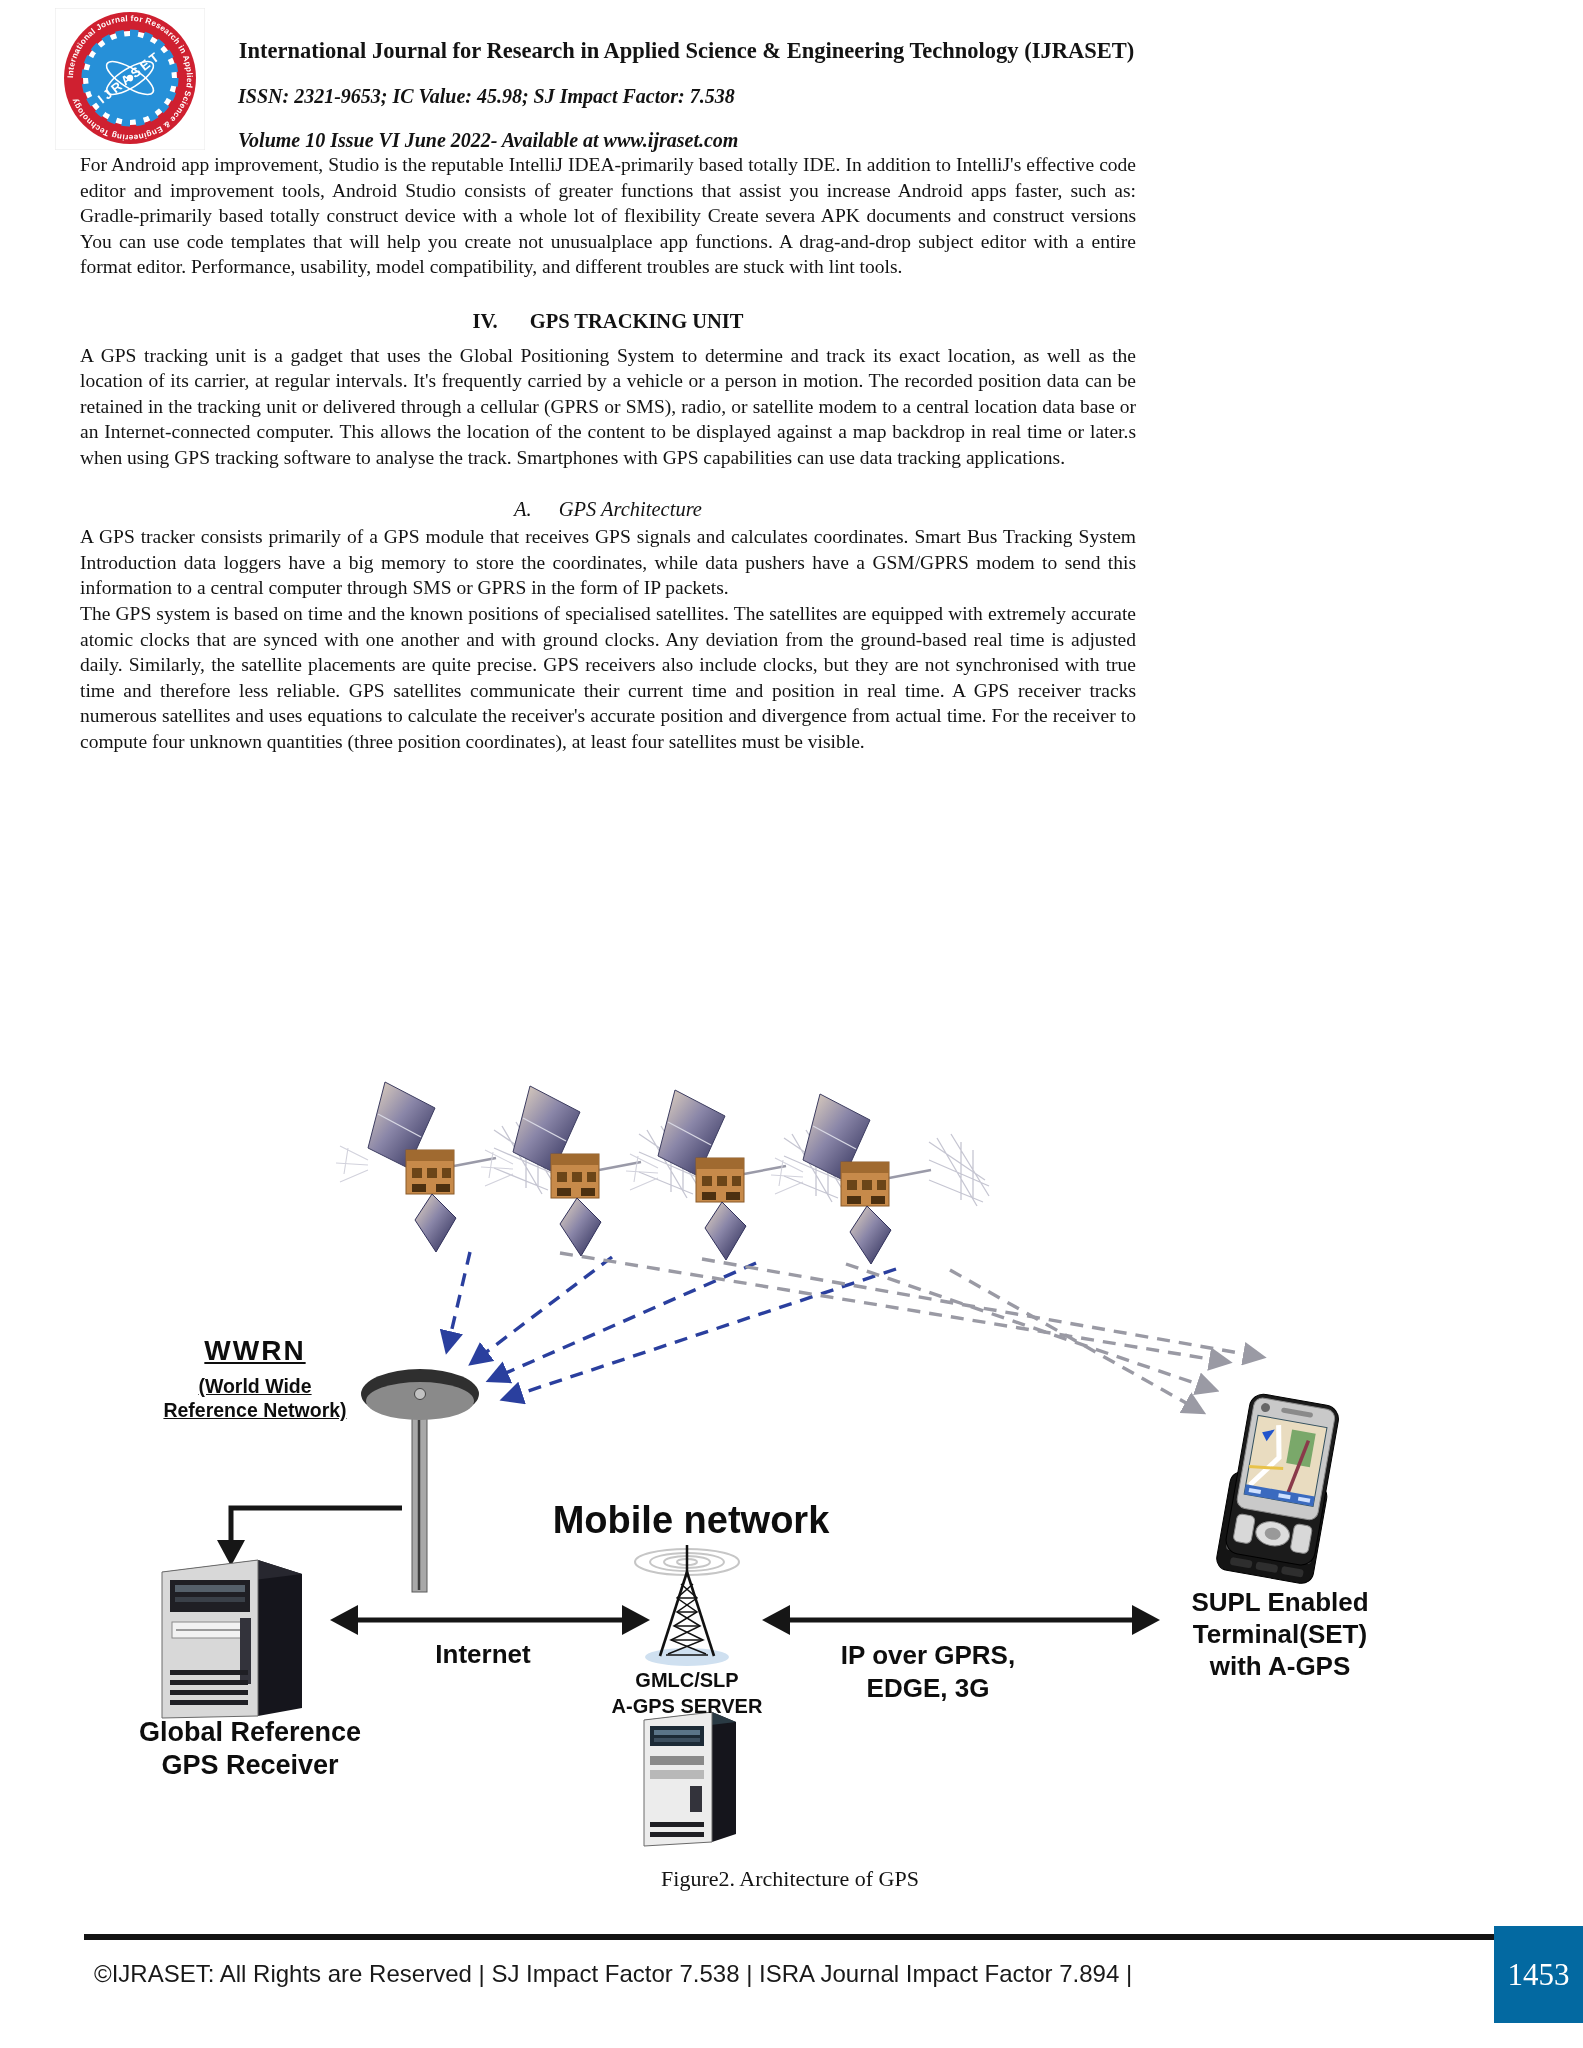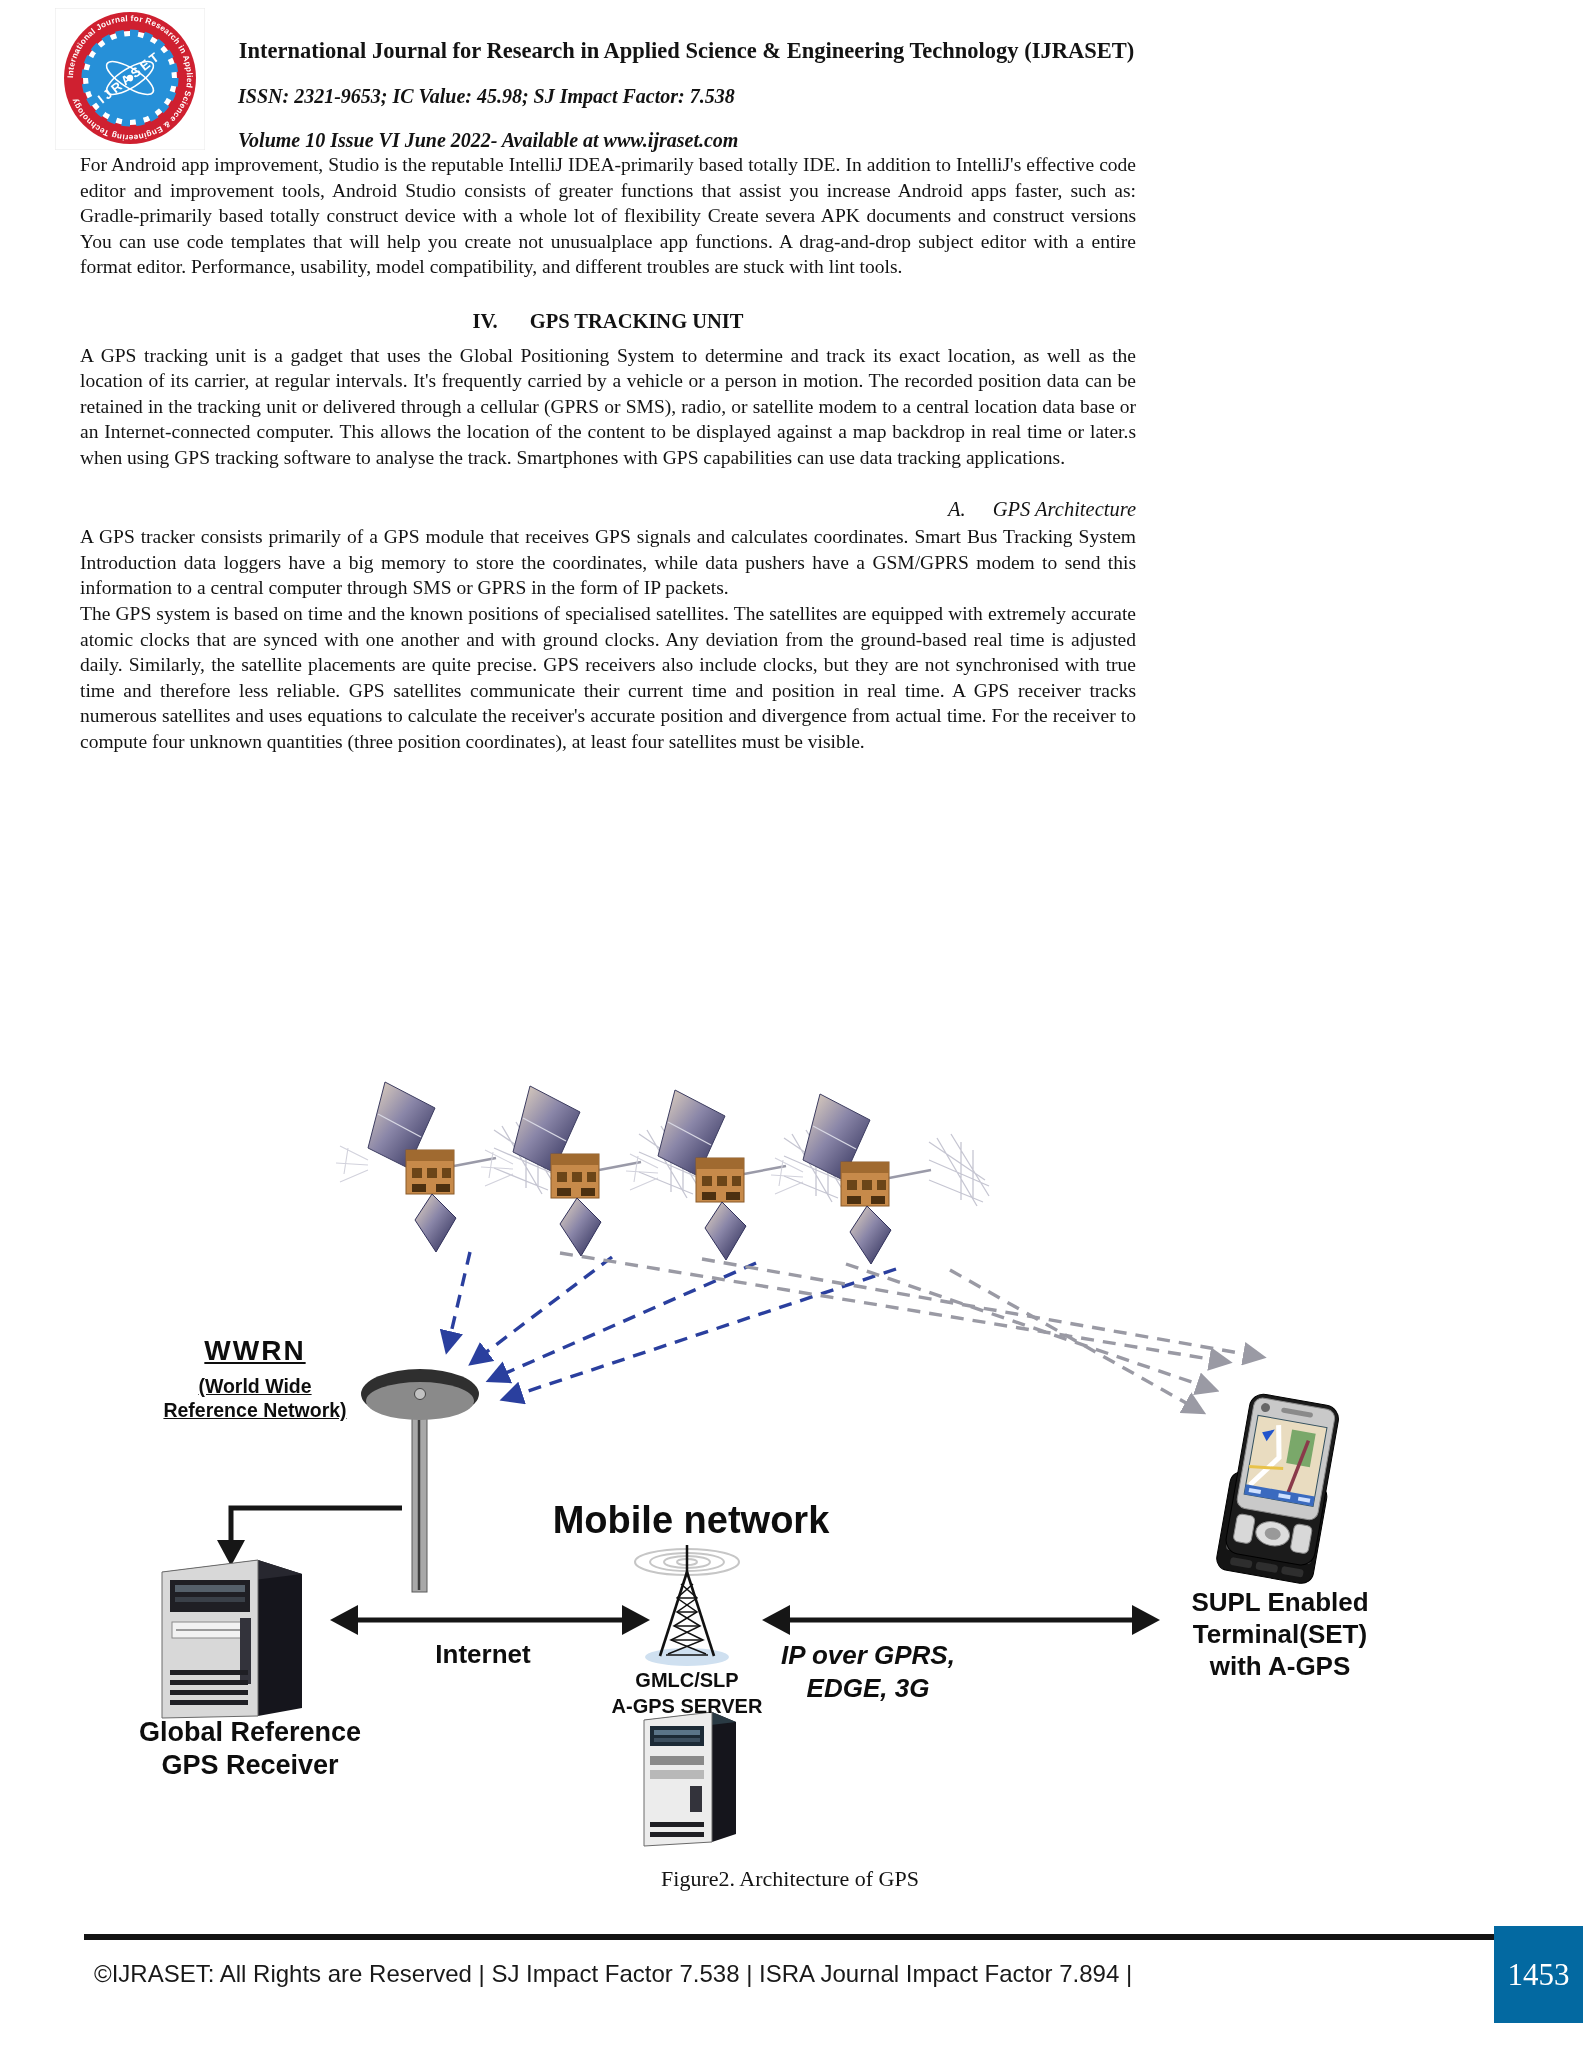--- a/index.html
+++ b/index.html
@@ -11,32 +11,32 @@
   }
   
   .logo { position:absolute; left:55px; top:8px; width:150px; height:142px; }
   .hdr { position:absolute; left:238px; top:38px; width:897px; }
   .hdr-title { font-size:22.5px; font-weight:bold; text-align:center; white-space:nowrap; }
   .hdr-line { font-size:20px; font-style:italic; font-weight:700; text-align:left; margin-top:21px; white-space:nowrap; }
   
   .content { position:absolute; left:80px; top:152px; width:1056px; font-size:19.5px; line-height:25.6px; text-align:justify; }
   .sec-head { text-align:center; font-weight:bold; font-size:20.5px; margin:29px 0 8px; }
   .sec-head .num { margin-right:32px; }
-  .sub-head { font-style:italic; font-size:20.5px; margin:26px 0 2px; text-align:right; }
+  .sub-head { font-style:italic; font-size:20.5px; margin:26px 0 2px; text-align:center; }
   .sub-head .num { margin-right:27px; }
   
   .fig-svg { position:absolute; left:0; top:1040px; }
   .fig-label { position:absolute; font-family:"Liberation Sans","DejaVu Sans",sans-serif; font-weight:bold; color:#0e0e0e; text-align:center; }
   #lbl-wwrn { left:130px; top:1335px; width:250px;text-decoration:underline; }
   #lbl-wwrn .l1 { font-size:28px; letter-spacing:2px; margin-bottom:7px; }
   #lbl-wwrn .l2 { font-size:19.5px; line-height:24px; }
   #lbl-mobile { left:495px; top:1499px; width:392px; font-size:38px; white-space:nowrap; }
   #lbl-internet { left:383px; top:1639px; width:200px; font-size:26px; }
   #lbl-gmlc { left:572px; top:1667px; width:230px; font-size:20px; line-height:26px;text-align:center; }
-  #lbl-ip { left:720px; top:1639px; width:296px; font-size:26px; line-height:33px;font-style:italic; }
+  #lbl-ip { left:780px; top:1639px; width:296px; font-size:26px; line-height:33px; }
   #lbl-set { left:1133px; top:1586px; width:294px; font-size:26px; line-height:32px; }
   #lbl-recv { left:103px; top:1716px; width:294px; font-size:27px; line-height:33px; }
   #fig-caption { position:absolute; left:430px; top:1866px; width:720px; text-align:center; font-size:22px; font-family:"Liberation Serif",serif; color:#131313; }
   
   .footer-line { position:absolute; left:84px; top:1934px; width:1410px; height:6px; background:#141414; }
   .footer-text { position:absolute; left:94px; top:1960px; font-family:"Liberation Sans","DejaVu Sans",sans-serif; font-size:24px; color:#191919; }
   .page-box { position:absolute; left:1494px; top:1926px; width:89px; height:97px; background:#0369a1;
     color:#fff; display:flex; align-items:center; justify-content:center; font-size:31px; font-family:"Liberation Serif",serif; }
 </style>
 </head>

